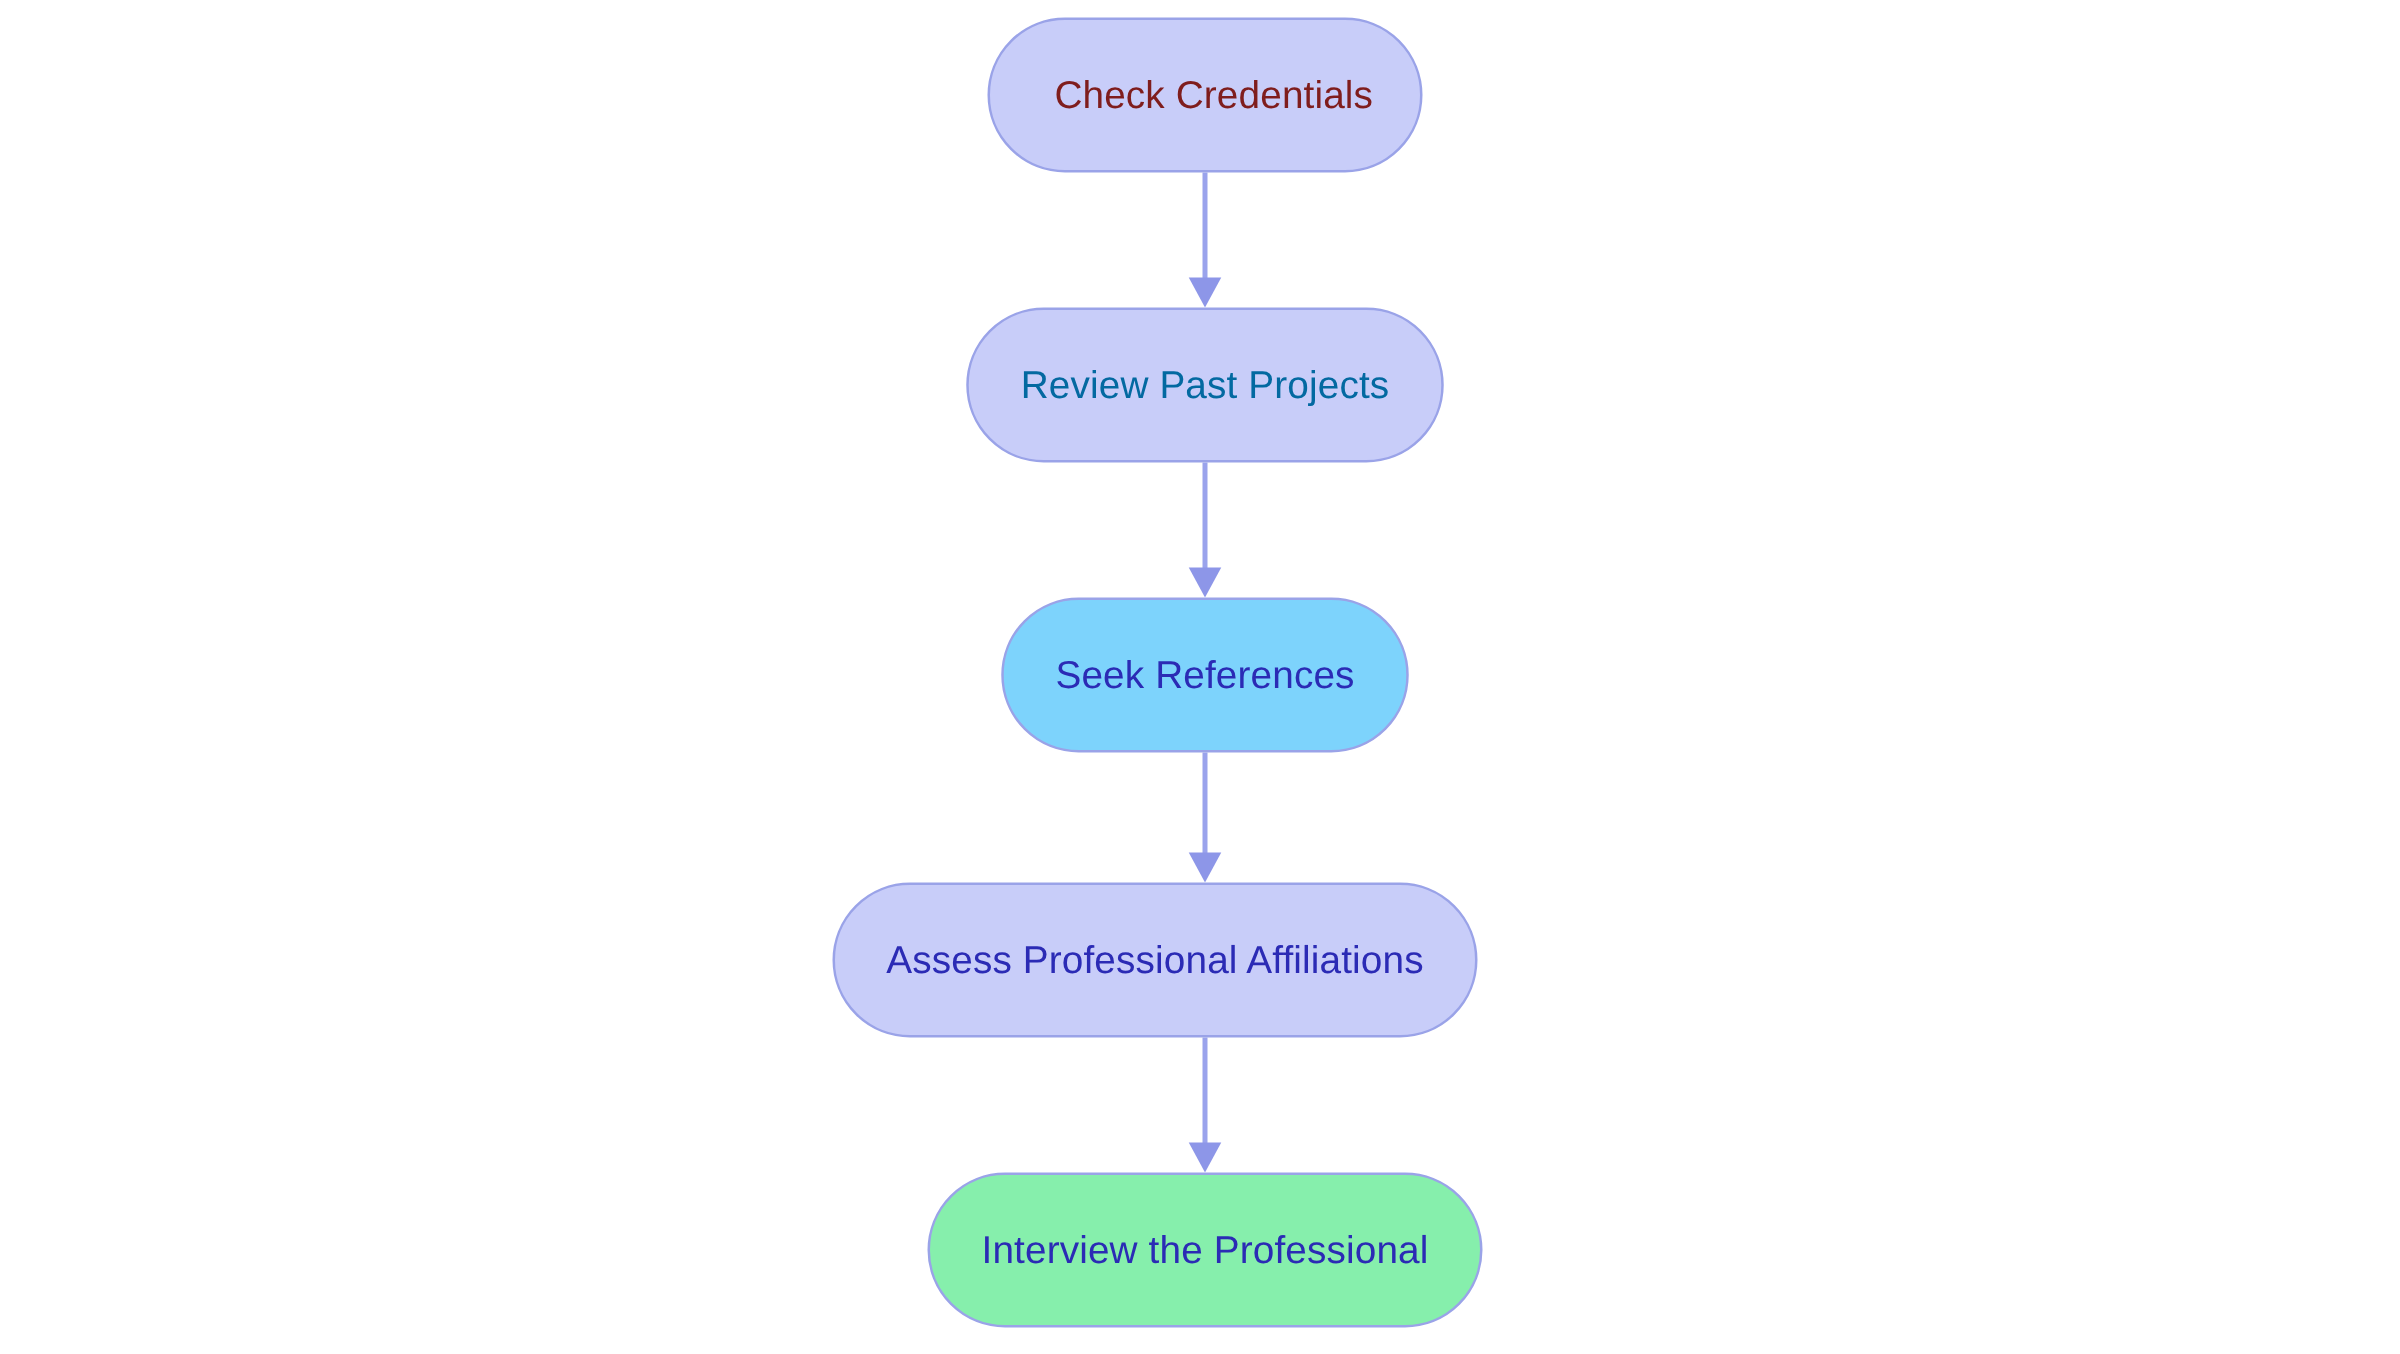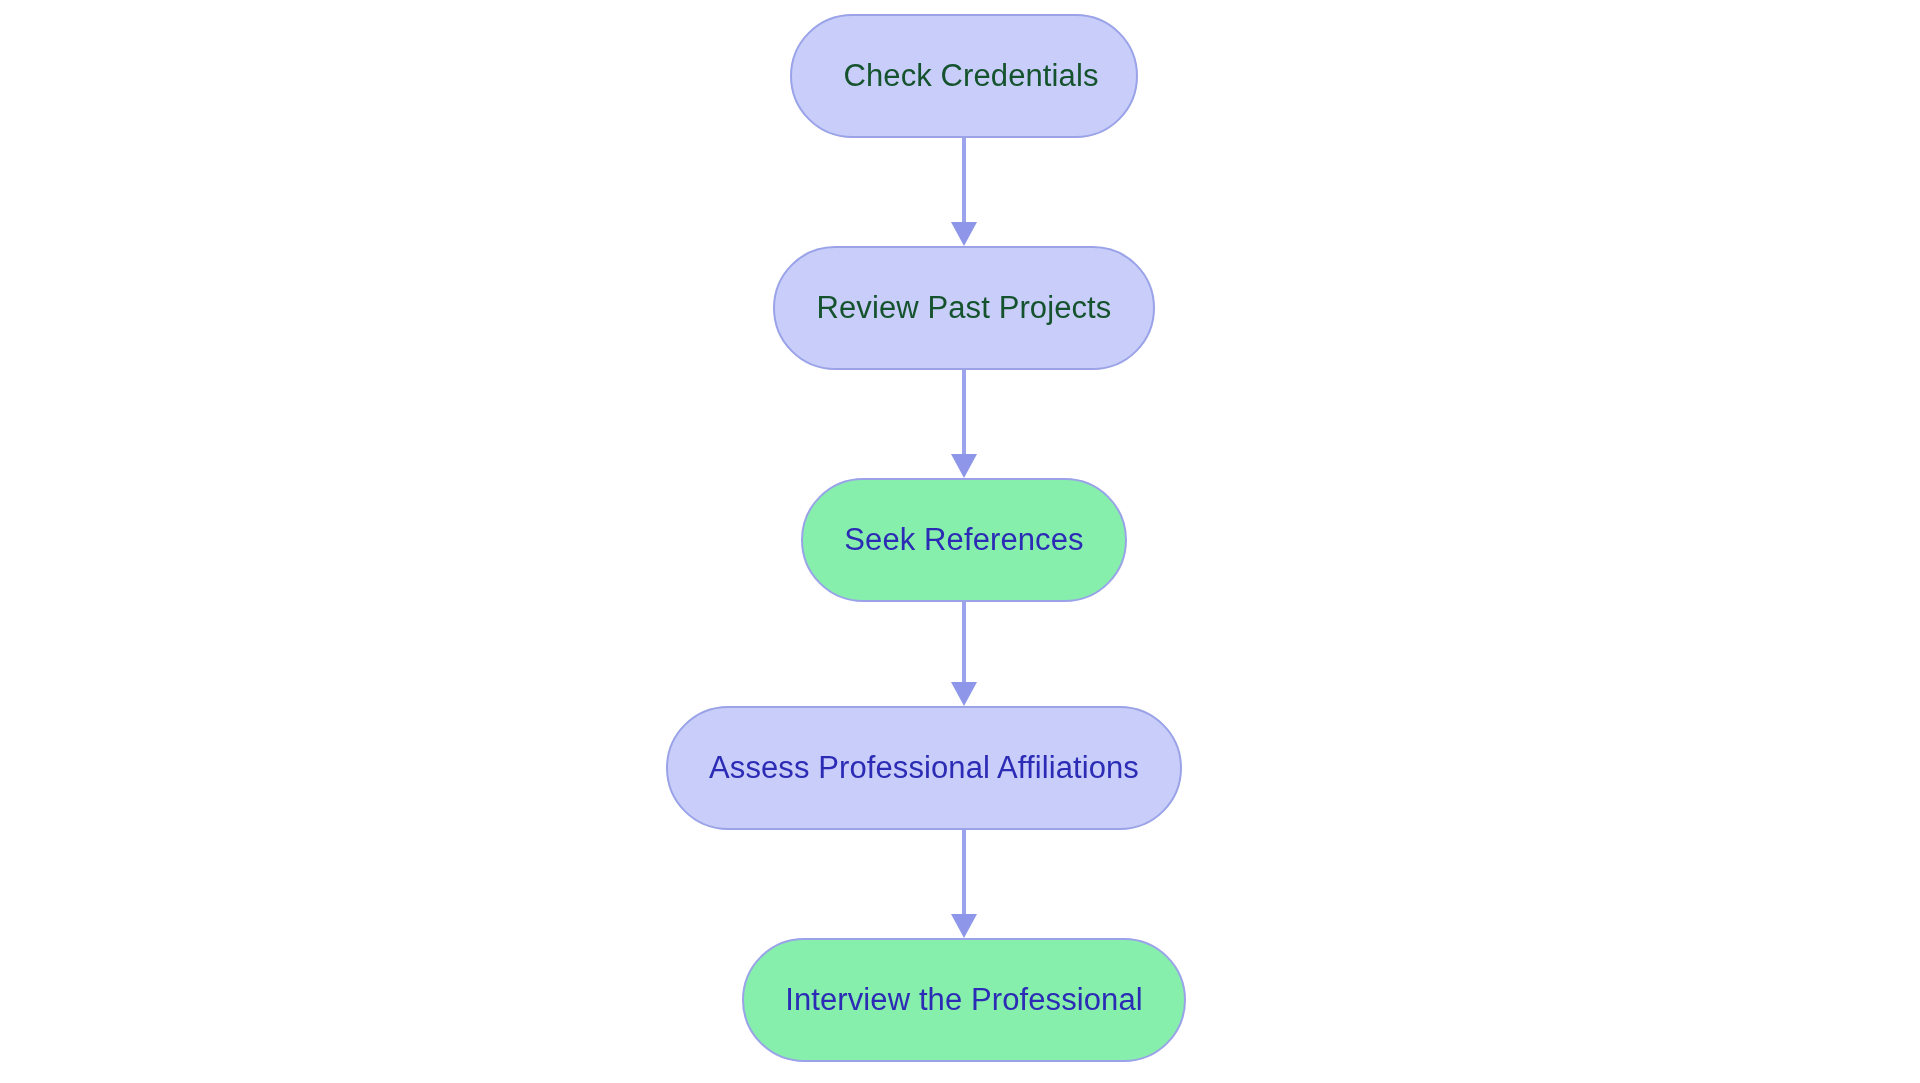--- a/index.html
+++ b/index.html
@@ -85,26 +85,26 @@
       </div>
       <div class="flow-connector" style="left: 964px; top: 830px; height: 108px;">
         <svg width="30" height="108" viewBox="0 0 30 108">
           <rect x="13" y="0" width="4" height="86" fill="#9aa3ec"></rect>
           <polygon points="2,84 28,84 15,108" fill="#8d96e8"></polygon>
         </svg>
       </div>
     </div>
   <div id="node-layer">
       <div class="flow-node" style="left: 964px; top: 14px; width: 348px; background: rgb(200, 205, 249); border-color: rgb(154, 163, 232);">
-        <span class="flow-node-label" style="color: #14532d; margin-left: 14px;">Check Credentials</span>
+        <span class="flow-node-label" style="color: #7f1d1d; margin-left: 14px;">Check Credentials</span>
       </div>
       <div class="flow-node" style="left: 964px; top: 246px; width: 382px; background: rgb(200, 205, 249); border-color: rgb(154, 163, 232);">
-        <span class="flow-node-label" style="color: #14532d;">Review Past Projects</span>
+        <span class="flow-node-label" style="color: #0369a1;">Review Past Projects</span>
       </div>
-      <div class="flow-node" style="left: 964px; top: 478px; width: 326px; background: #86efac; border-color: rgb(154, 163, 232);">
+      <div class="flow-node" style="left: 964px; top: 478px; width: 326px; background: #7dd3fc; border-color: rgb(154, 163, 232);">
         <span class="flow-node-label" style="color: rgb(43, 43, 181);">Seek References</span>
       </div>
       <div class="flow-node" style="left: 924px; top: 706px; width: 516px; background: rgb(200, 205, 249); border-color: rgb(154, 163, 232);">
         <span class="flow-node-label" style="color: rgb(43, 43, 181);">Assess Professional Affiliations</span>
       </div>
       <div class="flow-node" style="left: 964px; top: 938px; width: 444px; background: #86efac; border-color: rgb(154, 163, 232);">
         <span class="flow-node-label" style="color: rgb(43, 43, 181);">Interview the Professional</span>
       </div>
     </div>
 </div>

